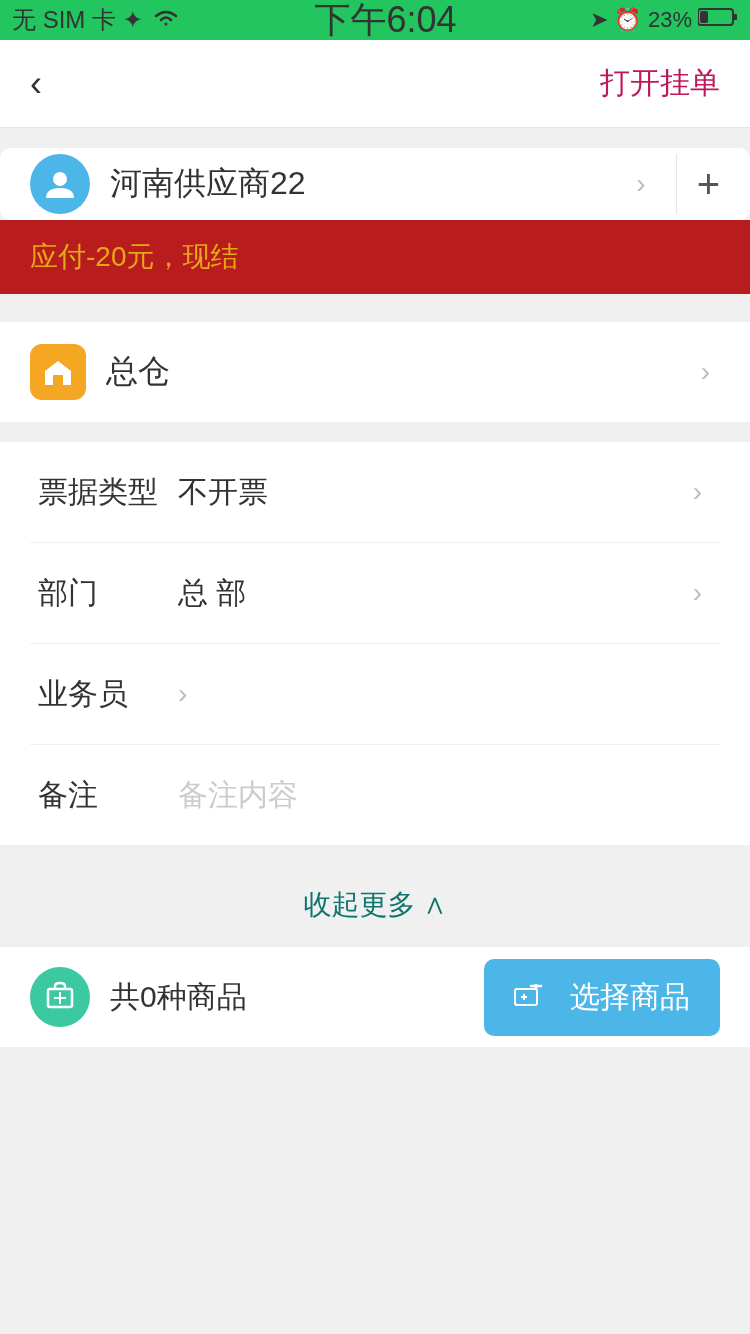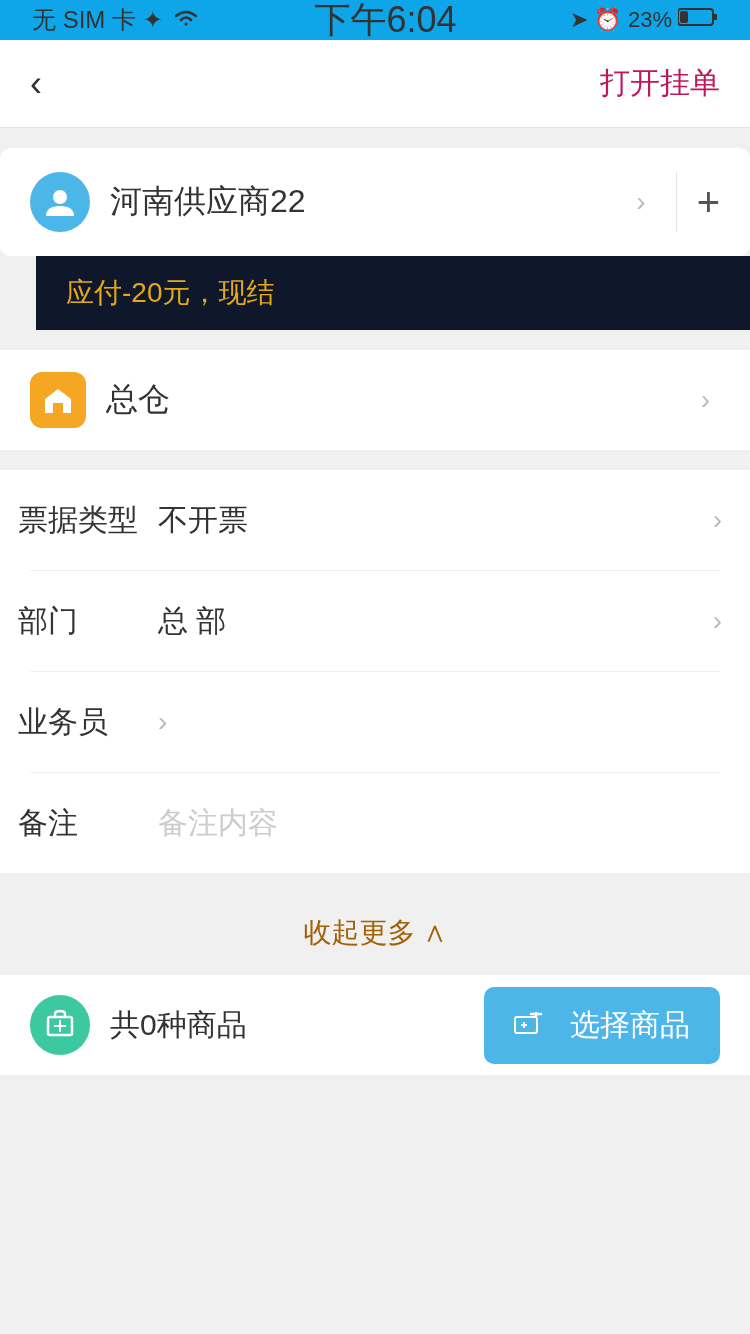--- a/index.html
+++ b/index.html
@@ -10,25 +10,25 @@
       background: #f0f0f0;
       font-family: -apple-system, "PingFang SC", "Helvetica Neue", sans-serif;
       font-size: 28px;
       color: #333;
     }
 
     
     .status-bar {
       width: 750px;
       height: 40px;
-      background: #0ea5e9;
+      background: #22c55e;
       display: flex;
       align-items: center;
       justify-content: space-between;
-      padding: 0 32px;
+      padding: 0 12px;
       font-size: 24px;
       color: #333;
       text-align: center;
     }
     .status-left { display: flex; align-items: center; gap: 8px; }
     .status-center { font-size: 36px; font-weight: 400; }
     .status-right { display: flex; align-items: center; gap: 6px; font-size: 22px; }
 
     
     .nav-bar {
@@ -61,21 +61,21 @@
       height: 20px;
       background: #f0f0f0;
     }
 
     
     .supplier-section {
       background: #fff;
       display: flex;
       align-items: center;
       padding: 0 30px;
-      height: 108px;
+      height: 72px;
       border-radius: 11px;
     }
     .supplier-avatar {
       width: 60px;
       height: 60px;
       border-radius: 50%;
       background: #4db6e8;
       display: flex;
       align-items: center;
       justify-content: center;
@@ -100,31 +100,30 @@
       margin-right: 10px;
     }
     .plus-icon {
       font-size: 40px;
       color: #555;
       font-weight: 300;
     }
 
     
     .notice-banner {
-      background: #0f172a;
+      background: #b91c1c;
       padding: 18px 30px;
       font-size: 28px;
       color: #e6a817;
-      margin-left: 36px;
     }
 
     
     .warehouse-section {
       background: #fff;
-      margin-top: 20px;
+      margin-top: 28px;
       display: flex;
       align-items: center;
       padding: 0 30px;
       height: 100px;
     }
     .warehouse-icon {
       width: 56px;
       height: 56px;
       border-radius: 12px;
       background: #f5a623;
@@ -140,21 +139,21 @@
     }
 
     
     .form-section {
       background: #fff;
       margin-top: 20px;
     }
     .form-row {
       display: flex;
       align-items: center;
-      padding: 0 18px;
+      padding: 0 38px;
       height: 100px;
     }
     .form-label {
       font-size: 30px;
       color: #333;
       width: 140px;
       flex-shrink: 0;
     }
     .form-value {
       flex: 1;
@@ -173,21 +172,21 @@
     }
 
     
     .collapse-row {
       background: #f0f0f0;
       height: 80px;
       display: flex;
       align-items: center;
       justify-content: center;
       font-size: 28px;
-      color: #a16207;
+      color: #0f766e;
       margin-top: 20px;
     }
 
     
     .product-bar {
       background: #fff;
       margin-top: 2px;
       height: 100px;
       display: flex;
       align-items: center;

